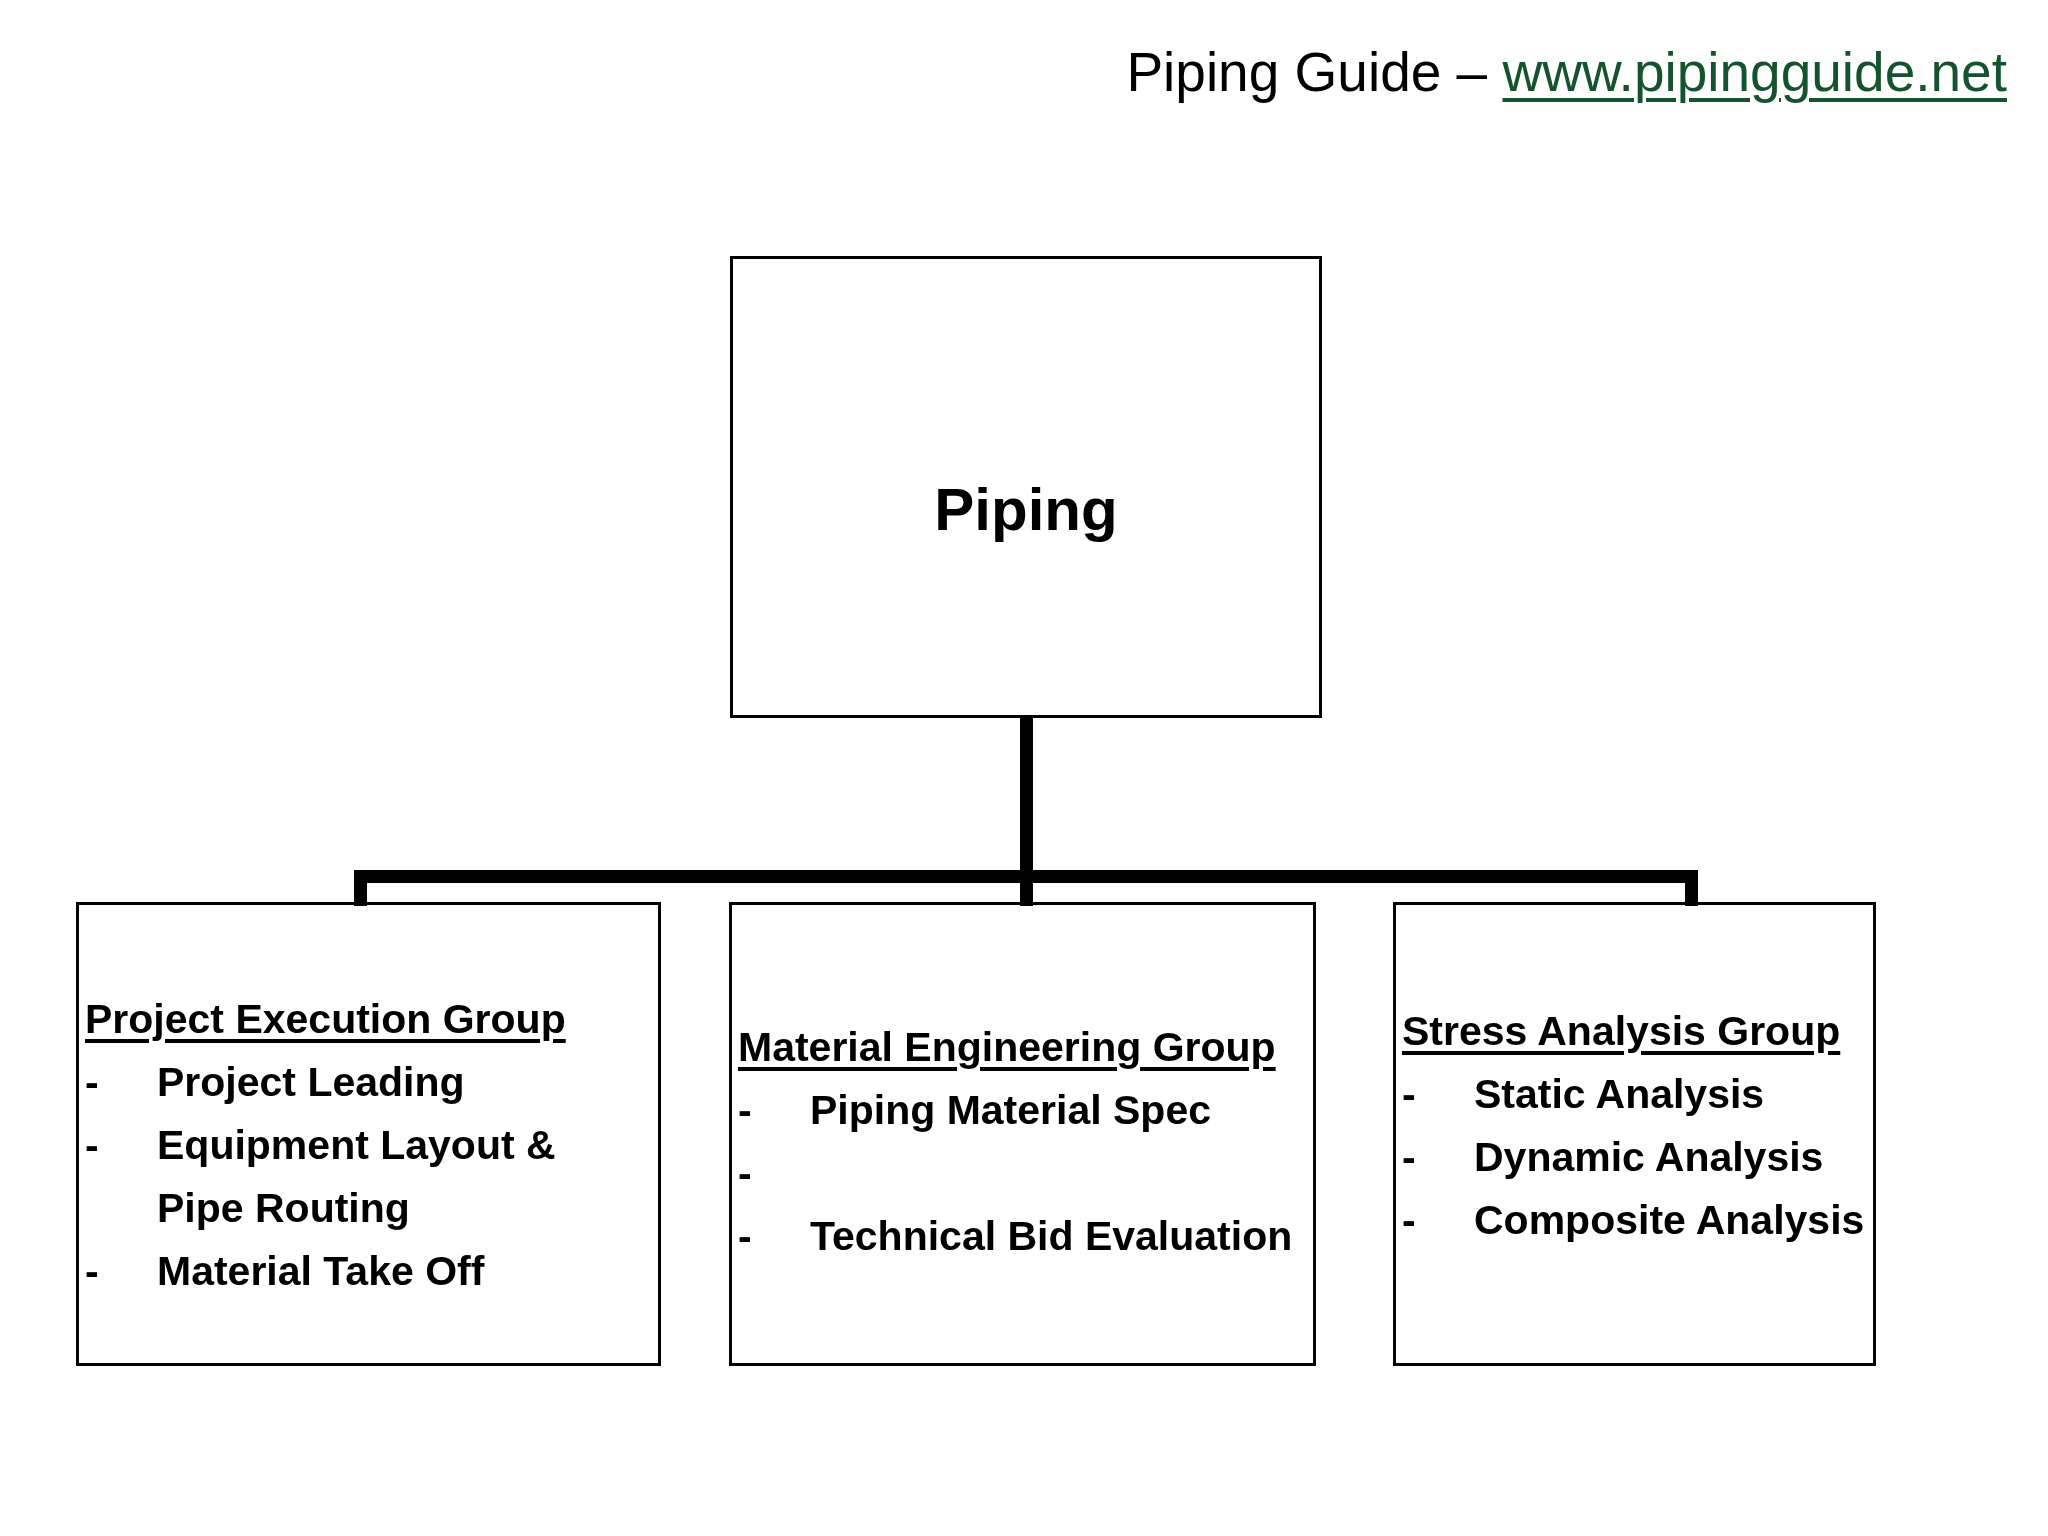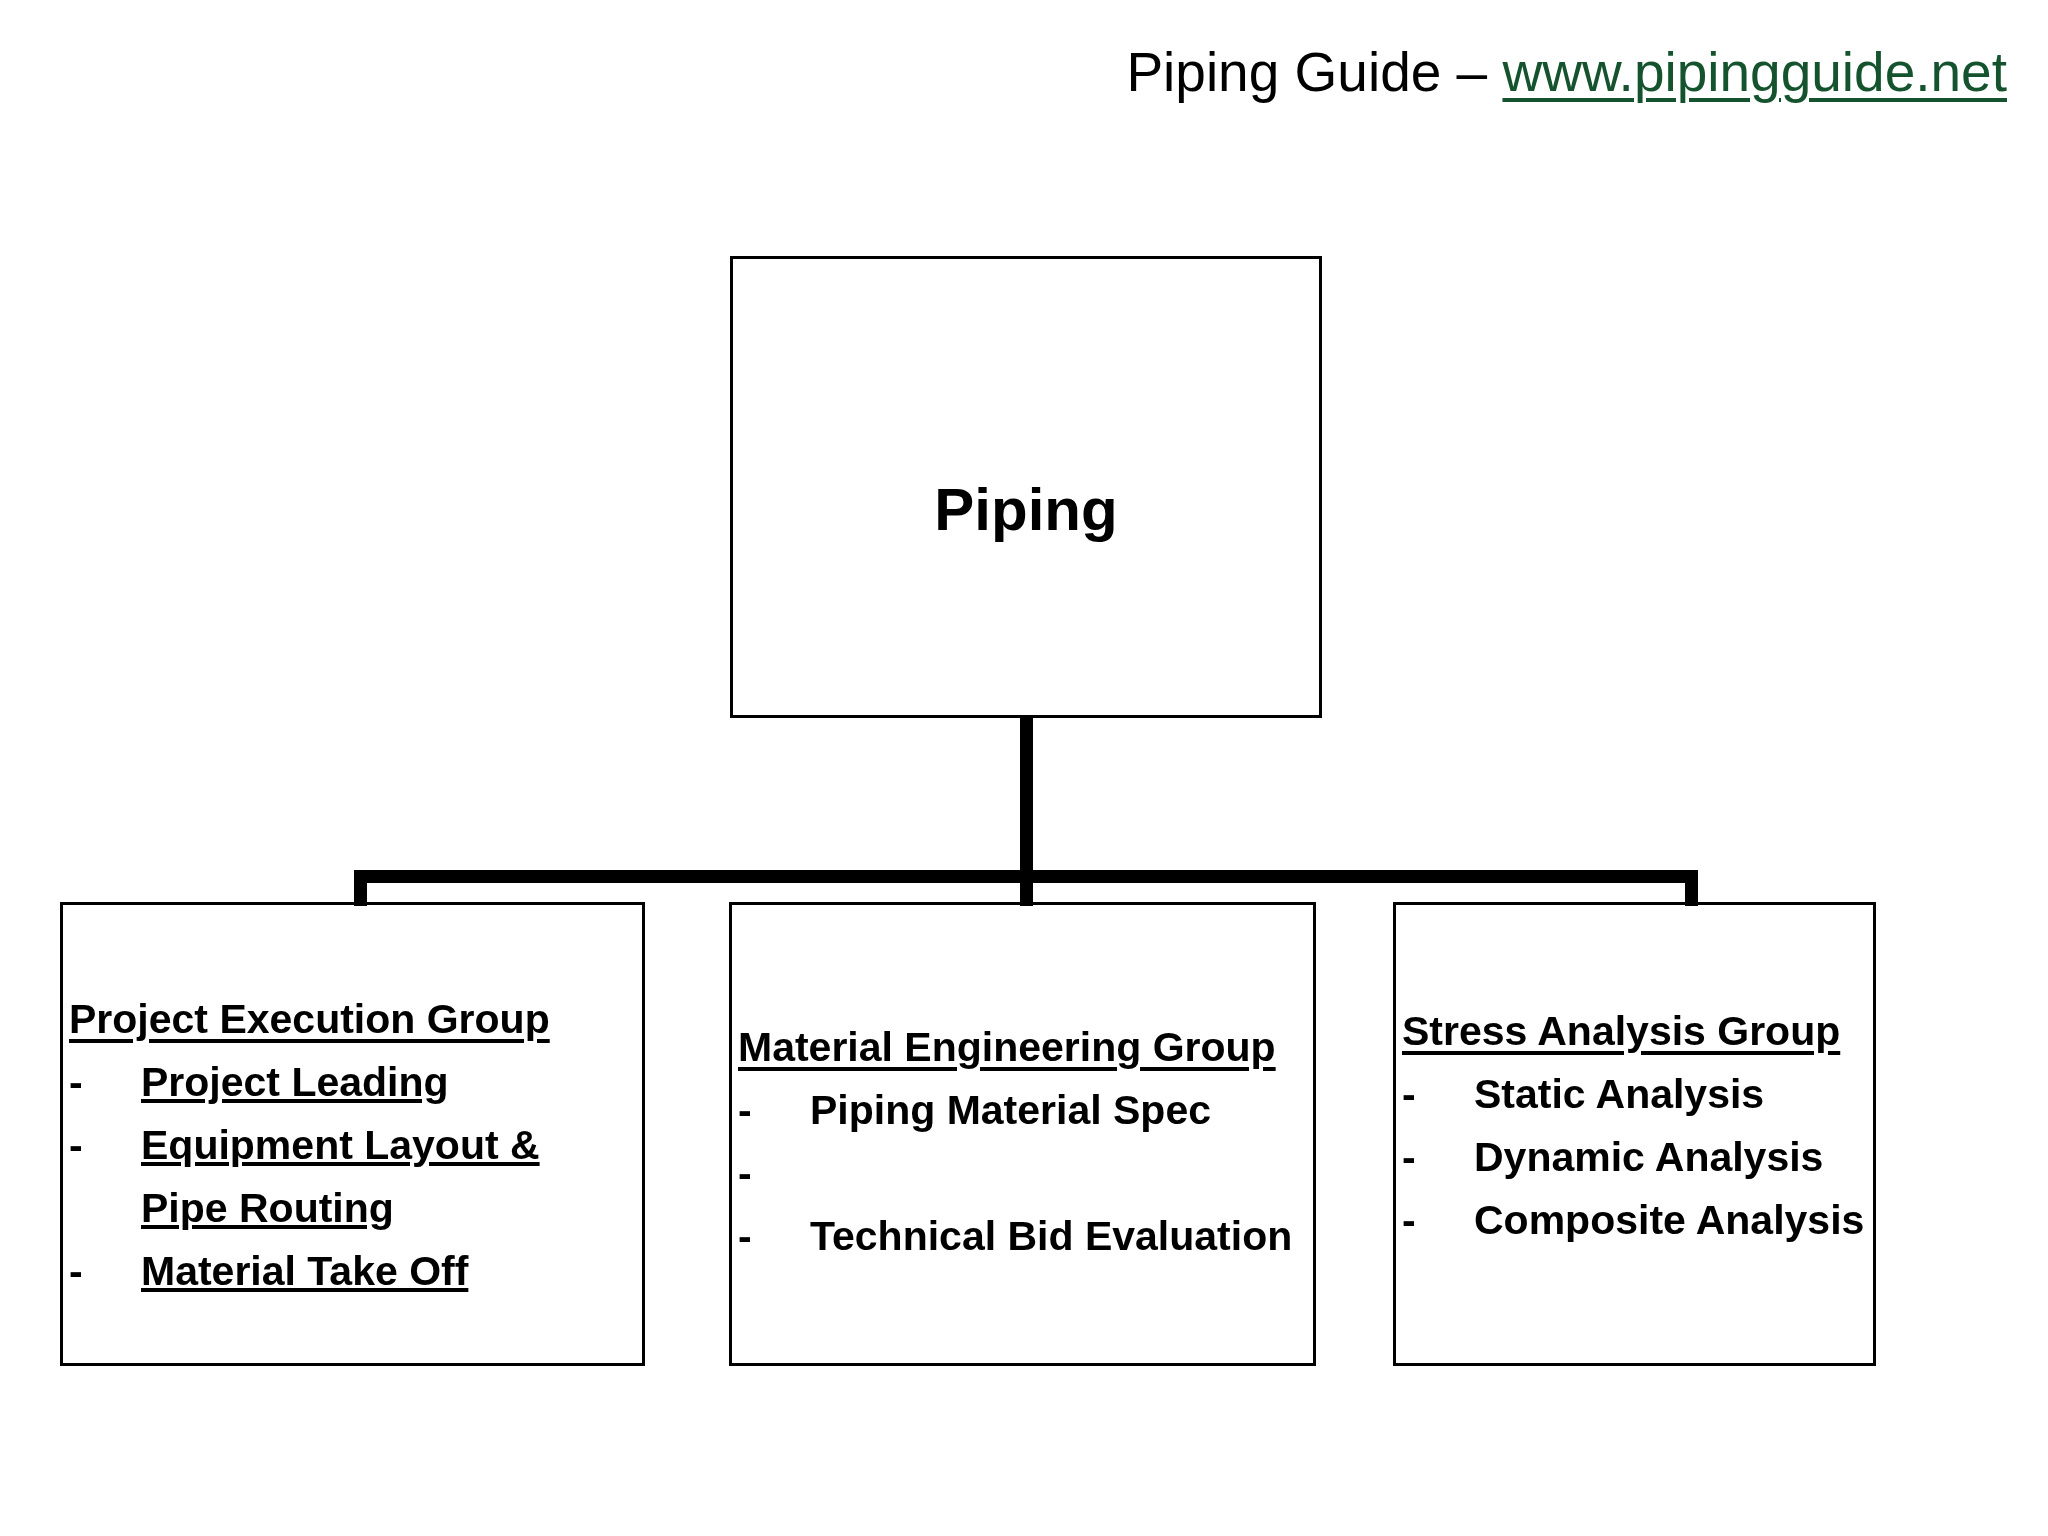--- a/index.html
+++ b/index.html
@@ -69,21 +69,21 @@
   
   .group-box {
     position: absolute;
     top: 902px;
     height: 464px;
     border: 3px solid #000000;
     box-sizing: border-box;
     padding-left: 6px;
     padding-right: 2px;
   }
-  .box-left  { left: 60px;   width: 585px; padding-top: 83px; }
+  .box-left  { left: 76px;   width: 585px; padding-top: 83px; }
   .box-mid   { left: 729px;  width: 587px; padding-top: 111px; }
   .box-right { left: 1393px; width: 483px; padding-top: 95px; }
 
   .group-title {
     margin: 0;
     font-size: 41px;
     font-weight: bold;
     line-height: 63px;
     white-space: nowrap;
     text-decoration: underline;
@@ -96,21 +96,21 @@
     align-items: flex-start;
     font-size: 41px;
     font-weight: bold;
     line-height: 63px;
   }
   .item .dash {
     flex: 0 0 72px;
     width: 72px;
   }
   .item .item-text { flex: 0 1 auto; }
-  .box-left .item-text { max-width: 440px; text-decoration: underline; }
+  .box-left .item-text { max-width: 440px; }
   .box-mid  .item-text { white-space: nowrap; }
 </style>
 </head>
 <body>
 
 <div class="canvas">
 
   <div class="header">
     <span>Piping Guide – </span><a class="link">www.pipingguide.net</a>
   </div>

